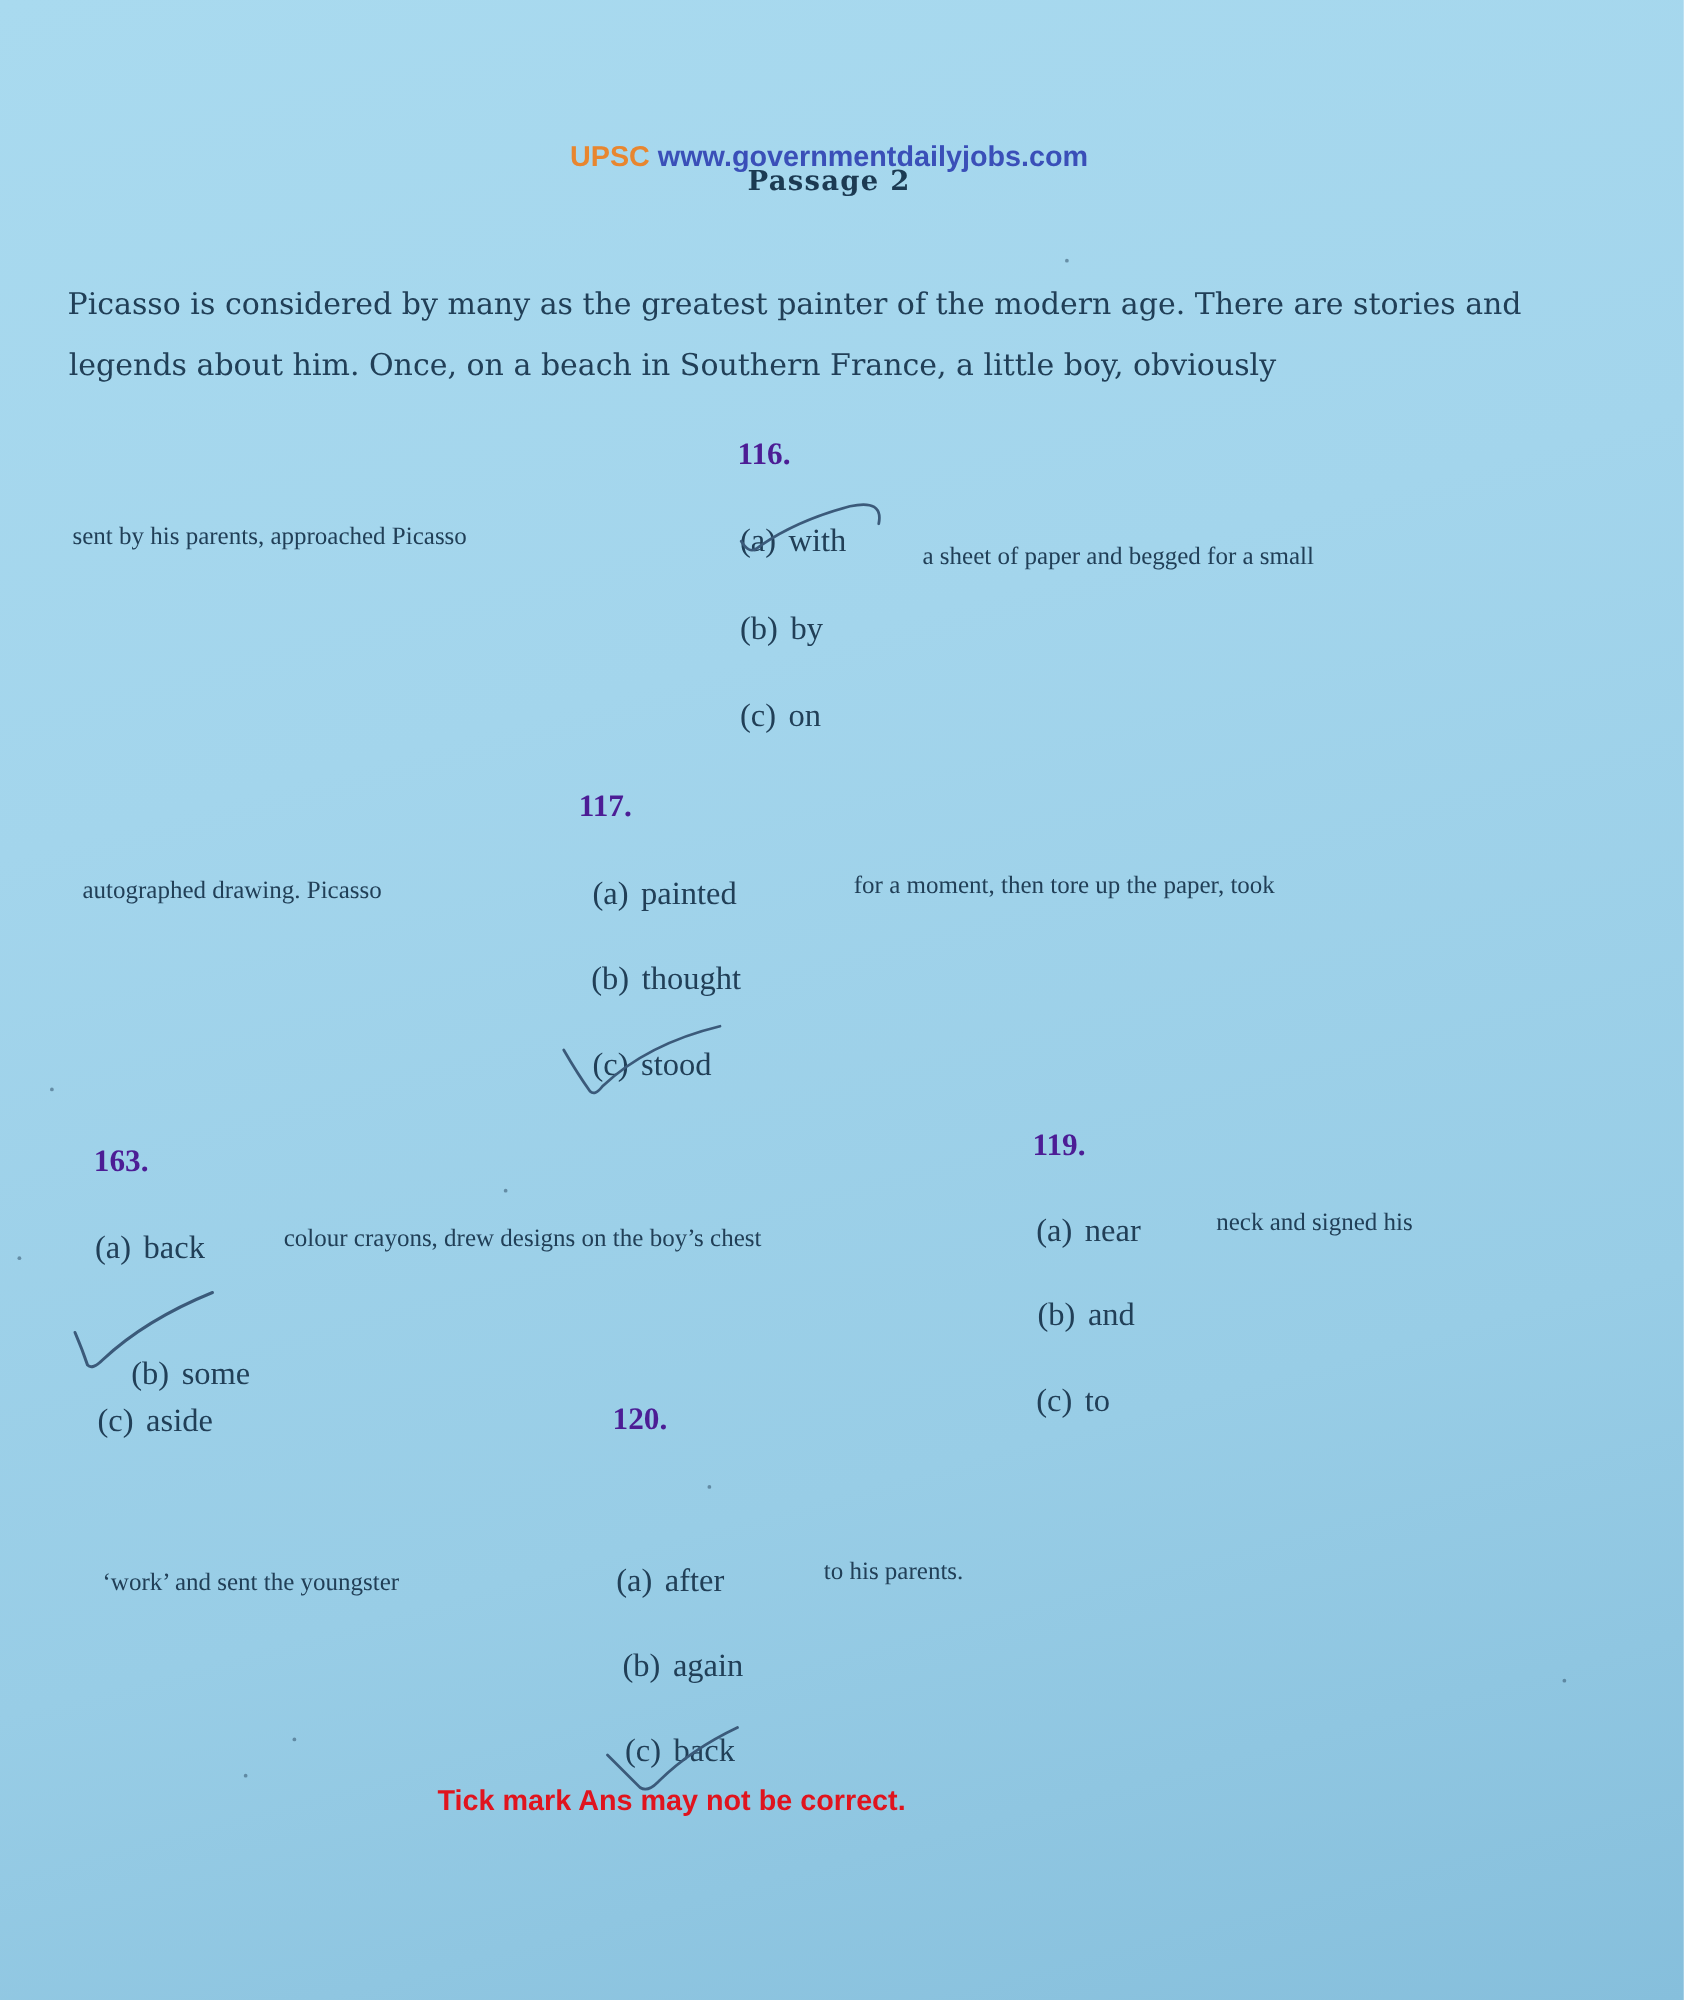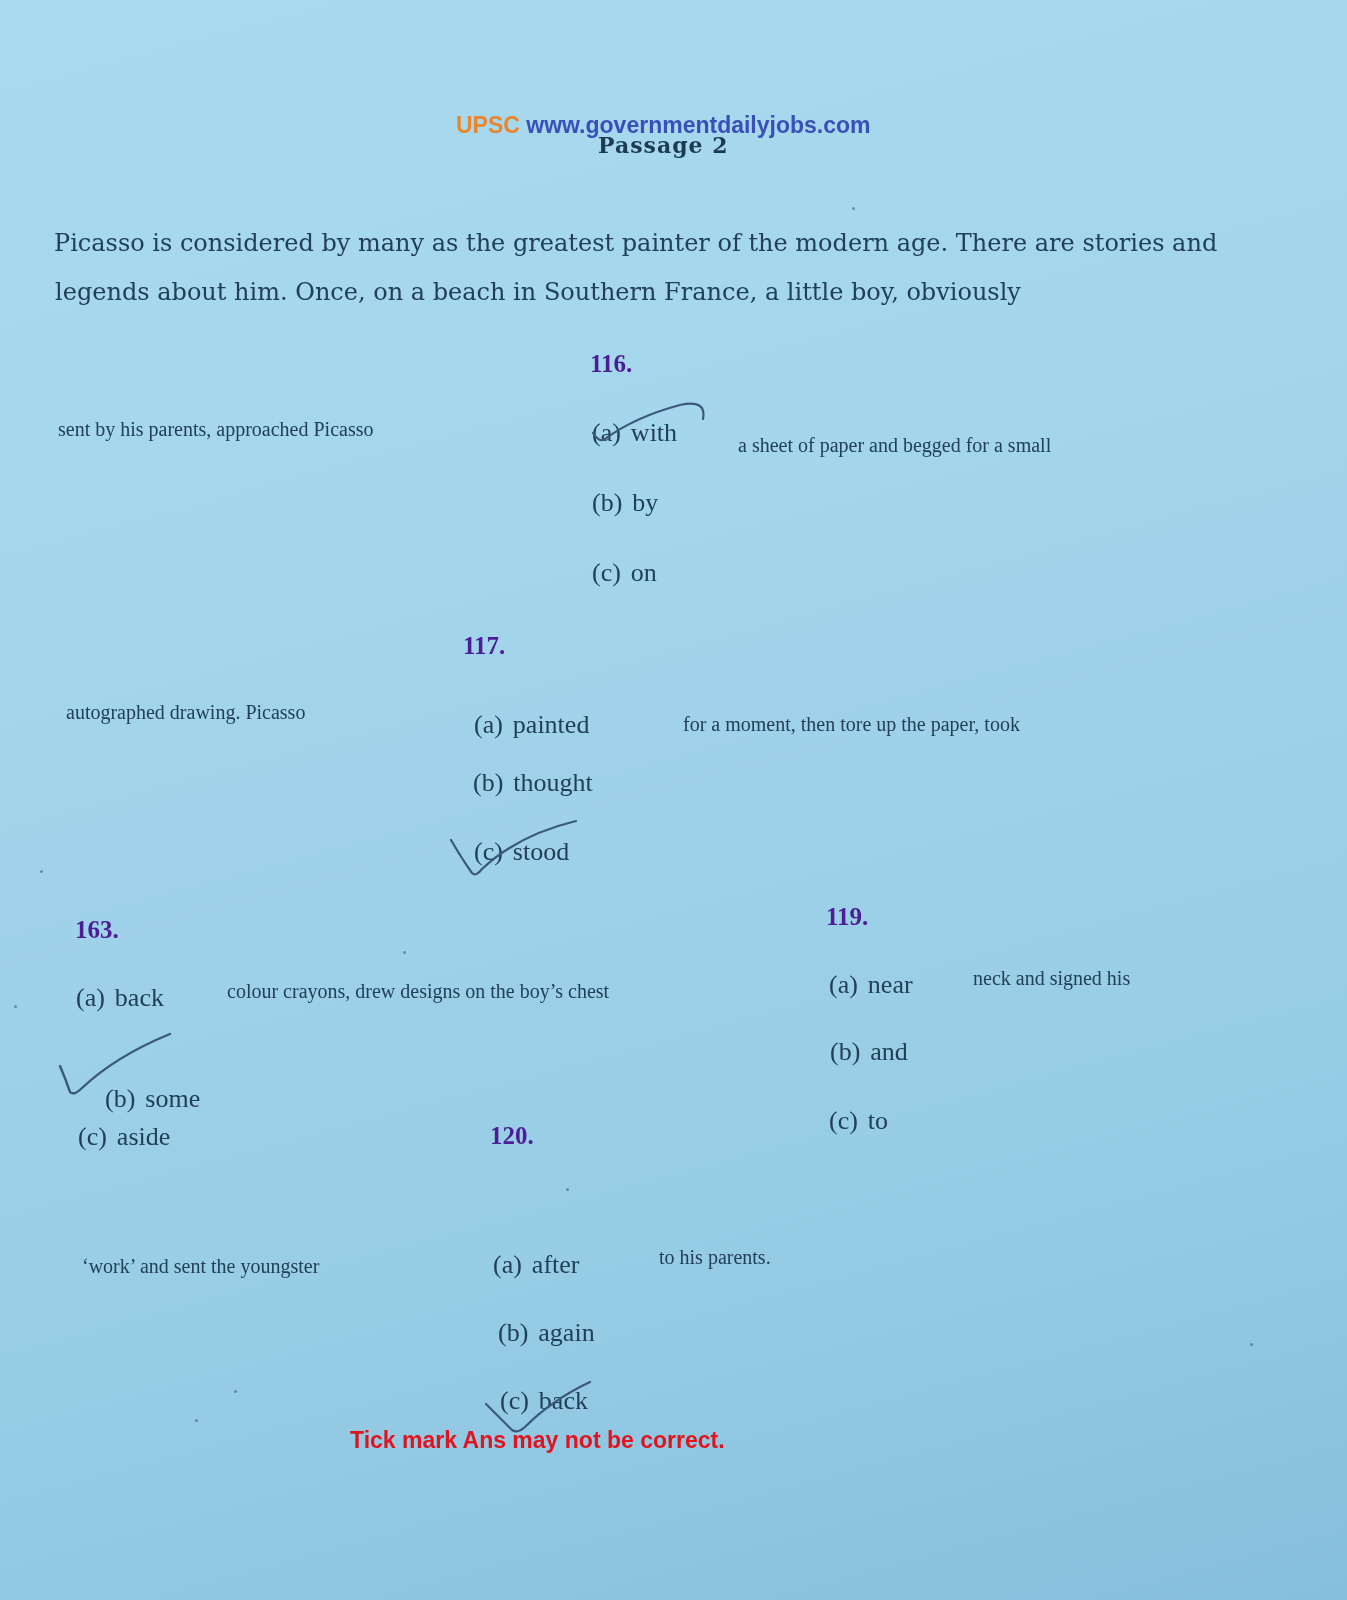--- a/index.html
+++ b/index.html
@@ -87,24 +87,24 @@
 </div>
 <div class="abs opt" style="left:592px; top:558px;">
   <span class="lbl">(c)</span><span>on</span>
 </div>
 <svg class="tick" style="left:585px; top:395px;" width="130" height="55">
   <path d="M8 38 Q14 48 20 44 Q50 22 95 10 Q122 4 118 24" fill="none" stroke="#3b5a7a" stroke-width="2.2" stroke-linecap="round"></path>
 </svg>
 
 <div class="abs qnum" style="left:463px; top:632px;">117.</div>
 <div class="abs text" style="left:66px; top:701px;">autographed drawing.  Picasso</div>
-<div class="abs opt" style="left:474px; top:700px;margin-top:10px;">
+<div class="abs opt" style="left:474px; top:700px;">
   <span class="lbl">(a)</span><span>painted</span>
 </div>
-<div class="abs text" style="left:683px; top:697px;margin-top:16px;">for a moment, then tore up the paper, took</div>
+<div class="abs text" style="left:683px; top:697px;">for a moment, then tore up the paper, took</div>
 <div class="abs opt" style="left:473px; top:768px;">
   <span class="lbl">(b)</span><span>thought</span>
 </div>
 <div class="abs opt" style="left:474px; top:837px;">
   <span class="lbl">(c)</span><span>stood</span>
 </div>
 <svg class="tick" style="left:448px; top:815px;" width="140" height="65">
   <path d="M3 25 Q14 44 24 58 Q28 62 34 54 Q70 20 128 6" fill="none" stroke="#3b5a7a" stroke-width="2.2" stroke-linecap="round"></path>
 </svg>
 

